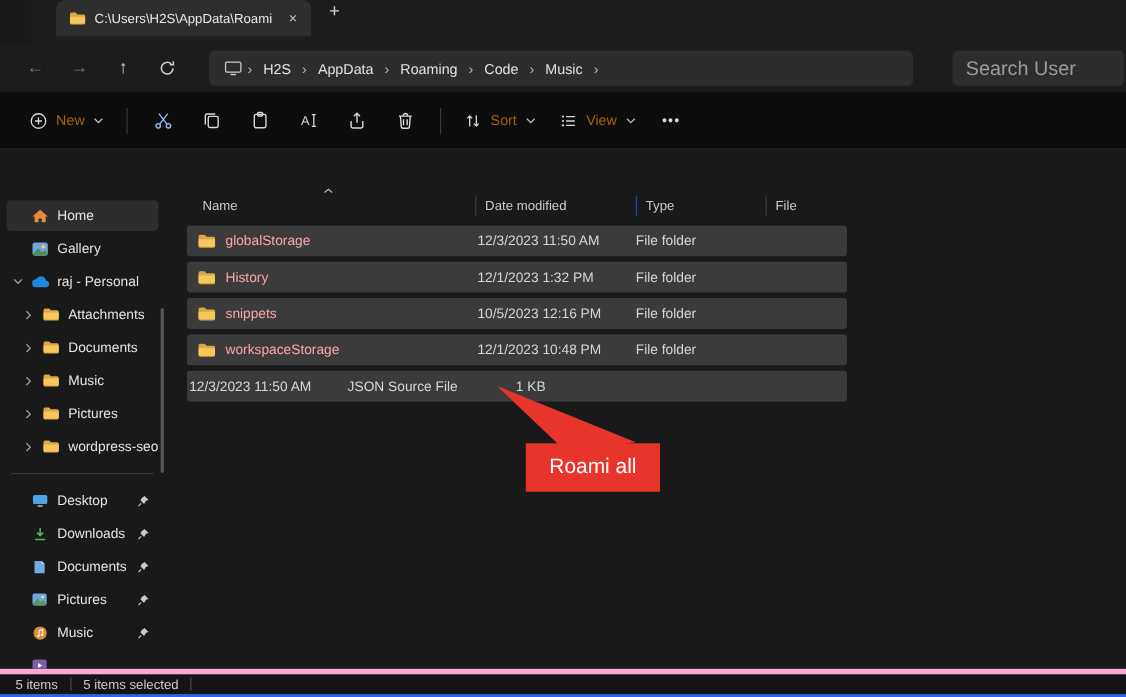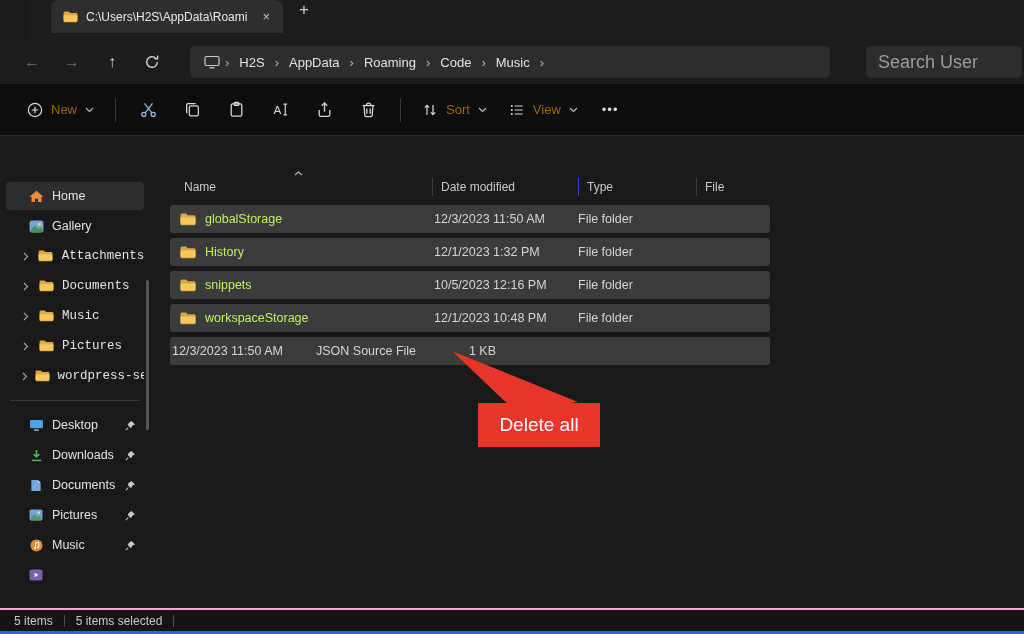--- a/index.html
+++ b/index.html
@@ -31,47 +31,47 @@
   .tb-icon { width:44px; height:36px; display:flex; align-items:center; justify-content:center; }
   .tb-more { padding:7px 13px; font-size:13px; letter-spacing:1px; color:#dcdcdc; }
 
   
   .content { position:absolute; top:137px; left:0; right:0; bottom:26px; display:flex;margin-top:35px; }
   .sidebar { width:150px; padding-top:8px; position:relative; overflow:hidden; }
   .side-item { height:28px; margin:2px 6px; border-radius:4px; display:flex; align-items:center; font-size:12.5px; color:#e3e3e3; }
   .side-item.selected { background:#2d2d2d; }
   .side-item .exp { width:20px; display:flex; justify-content:center; color:#9f9f9f; }
   .side-item .s-ic { width:20px; display:flex; justify-content:center; margin-right:6px; }
-  .side-item.child { margin-left:16px;font-family:Liberation Mono, monospace; }
+  .side-item.child { margin-left:16px; }
   .side-item .lbl { white-space:nowrap; overflow:hidden; }
   .pin { margin-left:auto; margin-right:8px; }
   .side-sep { height:1px; background:#383838; margin:10px 10px; }
   .side-scroll { position:absolute; right:1px; top:108px; width:3px; height:150px; background:#555; border-radius:2px; }
 
   
   .main { flex:1; padding-left:18px; position:relative; }
   .list-header { display:flex; align-items:center; height:26px; width:608px; margin-top:2px; font-size:12px; color:#cbcbcb; position:relative; }
   .hcol { height:18px; display:flex; align-items:center; }
   .hcol.h-name { width:264px; padding-left:16px; }
   .hcol.h-date { width:146px; padding-left:8px; border-left:1px solid #3d3d3d; }
   .hcol.h-type { width:118px; padding-left:8px; border-left:1px solid #1d4ed8; }
   .hcol.h-size { width:80px; padding-left:8px; border-left:1px solid #3d3d3d; }
   .sort-caret { position:absolute; top:-3px; left:126px; }
   .file-row { display:flex; align-items:center; width:600px; height:28px; margin:5px 0 0 2px; background:#3b3b3b; border-radius:3px; font-size:12.5px; }
-  .fc-name { width:262px; display:flex; align-items:center; gap:9px; padding-left:10px; color:#bef264; }
+  .fc-name { width:262px; display:flex; align-items:center; gap:9px; padding-left:10px; color:#fca5a5; }
   .fc-date { width:146px; padding-left:2px; color:#d5d5d5; }
   .fc-type { width:120px; color:#d5d5d5; }
   .fc-size { width:72px; text-align:right; padding-right:12px; color:#d5d5d5; }
 
   
   .anno-svg { position:absolute; inset:0; pointer-events:none; z-index:50; }
   .anno-label { position:absolute; left:478px; top:403px; width:122px; height:44px; background:#e8352b; color:#ffffff; font-size:19px; display:flex; align-items:center; justify-content:center; z-index:51; }
 
   
-  .statusbar { position:absolute; left:0; right:0; bottom:3px; height:23px; background:#141414; border-top:2px solid #f9a8d4; display:flex; align-items:center; gap:11px; padding-left:14px; font-size:12px; color:#cbcbcb;margin-top:48px; }
+  .statusbar { position:absolute; left:0; right:0; bottom:3px; height:23px; background:#141414; border-top:5px solid #f9a8d4; display:flex; align-items:center; gap:11px; padding-left:14px; font-size:12px; color:#cbcbcb;margin-top:48px; }
   .st-div { width:1px; height:12px; background:#4d4d4d; }
   .bottom-accent { position:absolute; left:0; right:0; bottom:0; height:3px; background:#2b65e0; }
 </style>
 </head>
 <body>
 
 <div class="tabbar">
   <div class="tab">
     <span>
       <svg width="15" height="12" viewBox="0 0 16 13">
@@ -229,20 +229,33 @@
     <div class="side-item">
       <span class="exp"></span>
       <span class="s-ic">
         <svg width="15" height="13" viewBox="0 0 16 14">
           <rect x="0.5" y="0.5" width="15" height="13" rx="2.5" fill="#6ea6df"></rect>
           <circle cx="11" cy="4.5" r="1.8" fill="#f7d24e"></circle>
           <path d="M1 12 L6 6 L10 10 L12.5 8 L15 10.5 V11 a2.5 2.5 0 0 1 -2.5 2.5 h-9 A2.5 2.5 0 0 1 1 11 z" fill="#4e8f56"></path>
         </svg>
       </span>
       <span class="lbl">Gallery</span>
+    </div>
+    <div class="side-item">
+      <span class="exp">
+        <svg width="9" height="6" viewBox="0 0 9 6">
+            <polyline points="1,1 4.5,4.5 8,1" fill="none" stroke="#9f9f9f" stroke-width="1.2"></polyline>
+          </svg>
+      </span>
+      <span class="s-ic">
+        <svg width="17" height="11" viewBox="0 0 18 12">
+            <path d="M5 11 a4 4 0 0 1 0 -8 a5.2 5.2 0 0 1 9.8 1.6 a3.2 3.2 0 0 1 -0.3 6.4 z" fill="#1f87dd"></path>
+          </svg>
+      </span>
+      <span class="lbl">raj - Personal</span>
     </div>
 
     <div class="side-item child">
       <span class="exp">
         <svg width="6" height="9" viewBox="0 0 6 9">
             <polyline points="1,1 4.5,4.5 1,8" fill="none" stroke="#9f9f9f" stroke-width="1.2"></polyline>
           </svg>
       </span>
       <span class="s-ic">
         <svg width="15" height="12" viewBox="0 0 16 13">
@@ -484,21 +497,21 @@
       <div class="fc-date">12/3/2023 11:50 AM</div>
       <div class="fc-type">JSON Source File</div>
       <div class="fc-size">1 KB</div>
     </div>
   </div>
 </div>
 
 <svg class="anno-svg" width="1024" height="634" viewBox="0 0 1024 634">
   <polygon points="452,351 514,410 578,402" fill="#e8352b"></polygon>
 </svg>
-<div class="anno-label">Delete all</div>
+<div class="anno-label">Roami all</div>
 
 <div class="statusbar">
   <span>5 items</span>
   <span class="st-div"></span>
   <span>5 items selected</span>
   <span class="st-div"></span>
 </div>
 <div class="bottom-accent"></div>
 
 </body></html>

